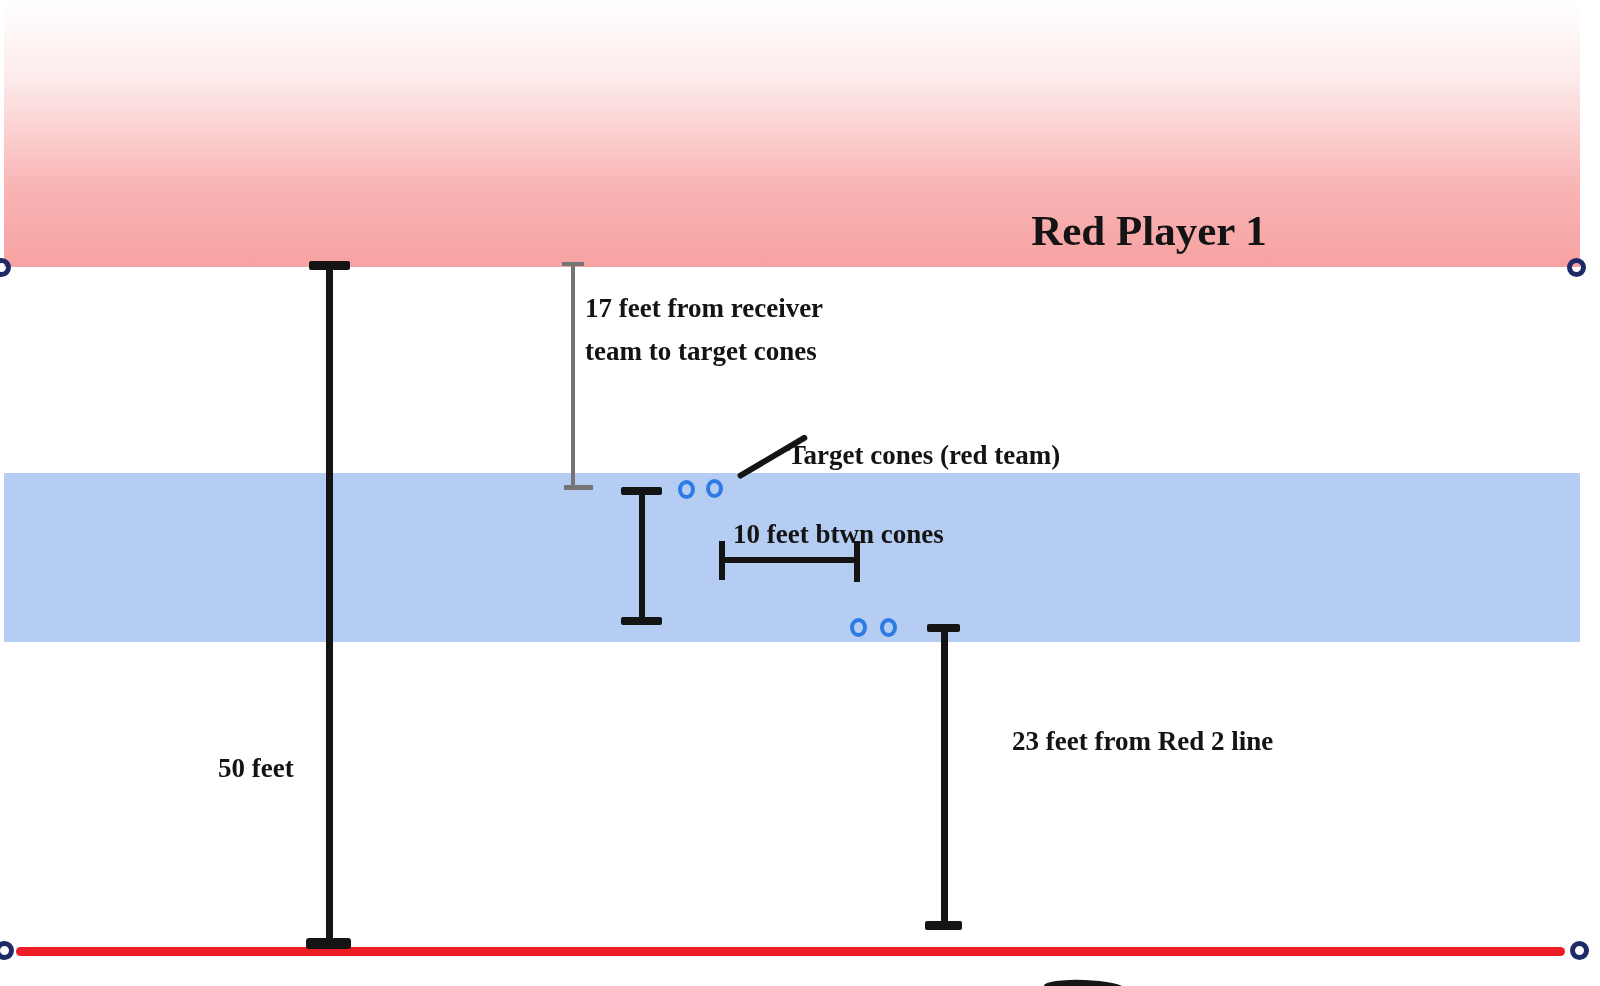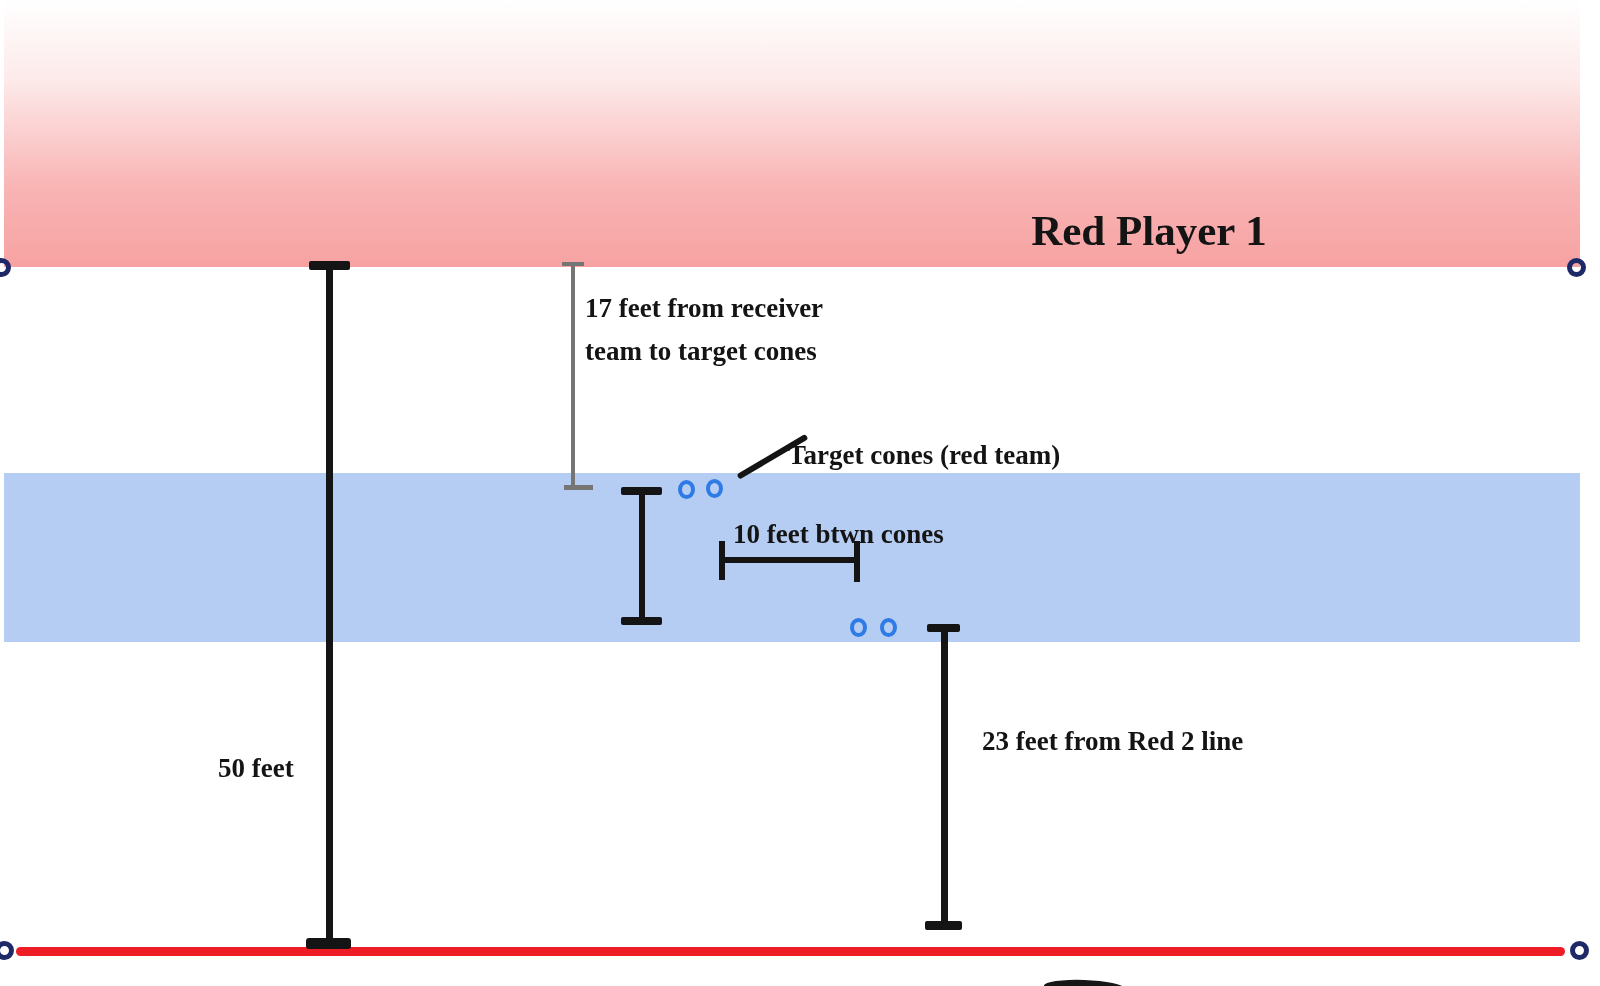--- a/index.html
+++ b/index.html
@@ -25,21 +25,21 @@
   .player{font-size:43px;line-height:1;transform:translateX(-50%);}
   .red1-lbl{left:1149px;top:209px;}
   .blue1-lbl{left:1155px;top:540px;}
   .red2-lbl{left:759px;top:917px;}
   .ann{font-size:27px;line-height:43px;}
   .f50-lbl{left:218px;top:752px;line-height:33px;}
   .f17-lbl{left:585px;top:287px;}
   .tcones-lbl{left:788px;top:414px;line-height:33px;margin-top:25px;}
   .t10v-lbl{left:474px;top:514px;line-height:41px;}
   .t10h-lbl{left:733px;top:518px;line-height:33px;}
-  .f23-lbl{left:982px;top:719px;line-height:45px;}
+  .f23-lbl{left:1012px;top:719px;line-height:45px;}
   
   .mk{position:absolute;background:#141414;z-index:3;}
   .m50-line{left:326px;top:265px;width:7px;height:682px;}
   .m50-capt{left:309px;top:261px;width:41px;height:9px;border-radius:2px;}
   .m50-capb{left:306px;top:938px;width:45px;height:11px;border-radius:3px;}
   .gray{background:#757575;}
   .m17-line{left:571px;top:264px;width:4px;height:226px;}
   .m17-capt{left:562px;top:262px;width:22px;height:4px;}
   .m17-capb{left:564px;top:485px;width:29px;height:5px;}
   .m10v-line{left:639px;top:490px;width:6px;height:131px;}

